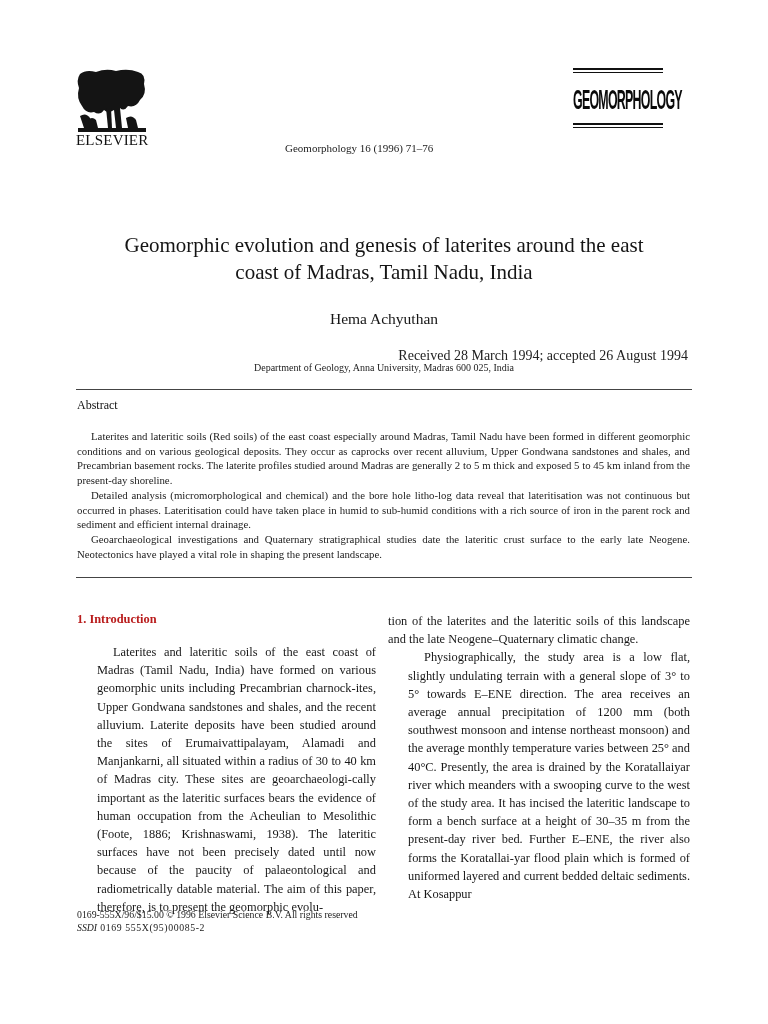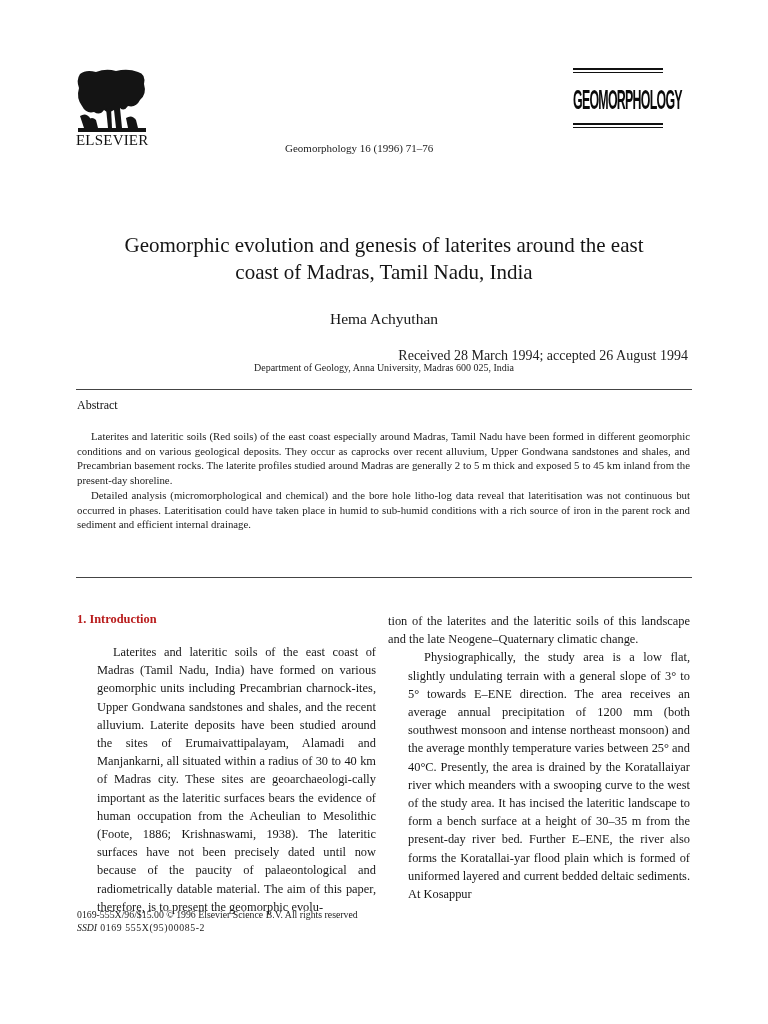--- a/index.html
+++ b/index.html
@@ -165,20 +165,21 @@
 <div class="abs author">Hema Achyuthan</div>
 <div class="abs affiliation">Department of Geology, Anna University, Madras 600 025, India</div>
 <div class="abs received">Received 28 March 1994; accepted 26 August 1994</div>
 
 <div class="abs rule" style="top:389px;"></div>
 
 <div class="abs abstract-heading">Abstract</div>
 <div class="abs abstract-body">
   <p>Laterites and lateritic soils (Red soils) of the east coast especially around Madras, Tamil Nadu have been formed in different geomorphic conditions and on various geological deposits. They occur as caprocks over recent alluvium, Upper Gondwana sandstones and shales, and Precambrian basement rocks. The laterite profiles studied around Madras are generally 2 to 5 m thick and exposed 5 to 45 km inland from the present-day shoreline.</p>
   <p>Detailed analysis (micromorphological and chemical) and the bore hole litho-log data reveal that lateritisation was not continuous but occurred in phases. Lateritisation could have taken place in humid to sub-humid conditions with a rich source of iron in the parent rock and sediment and efficient internal drainage.</p>
+  <p>Geoarchaeological investigations and Quaternary stratigraphical studies date the lateritic crust surface to the early late Neogene. Neotectonics have played a vital role in shaping the present landscape.</p>
 </div>
 
 <div class="abs rule" style="top:577px;"></div>
 
 <div class="abs section-heading">1. Introduction</div>
 <div class="abs col col-left">
   <p class="indent">Laterites and lateritic soils of the east coast of Madras (Tamil Nadu, India) have formed on various geomorphic units including Precambrian charnock-ites, Upper Gondwana sandstones and shales, and the recent alluvium. Laterite deposits have been studied around the sites of Erumaivattipalayam, Alamadi and Manjankarni, all situated within a radius of 30 to 40 km of Madras city. These sites are geoarchaeologi-cally important as the lateritic surfaces bears the evidence of human occupation from the Acheulian to Mesolithic (Foote, 1886; Krishnaswami, 1938). The lateritic surfaces have not been precisely dated until now because of the paucity of palaeontological and radiometrically datable material. The aim of this paper, therefore, is to present the geomorphic evolu-</p>
 </div>
 <div class="abs col col-right">
   <p>tion of the laterites and the lateritic soils of this landscape and the late Neogene–Quaternary climatic change.</p>

